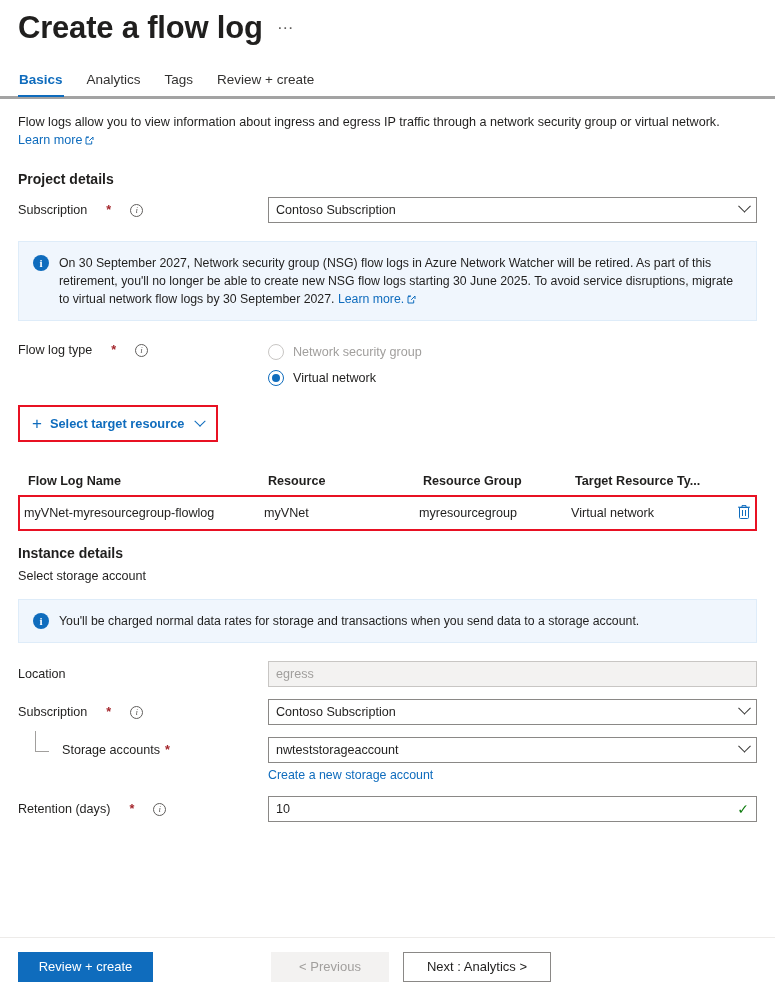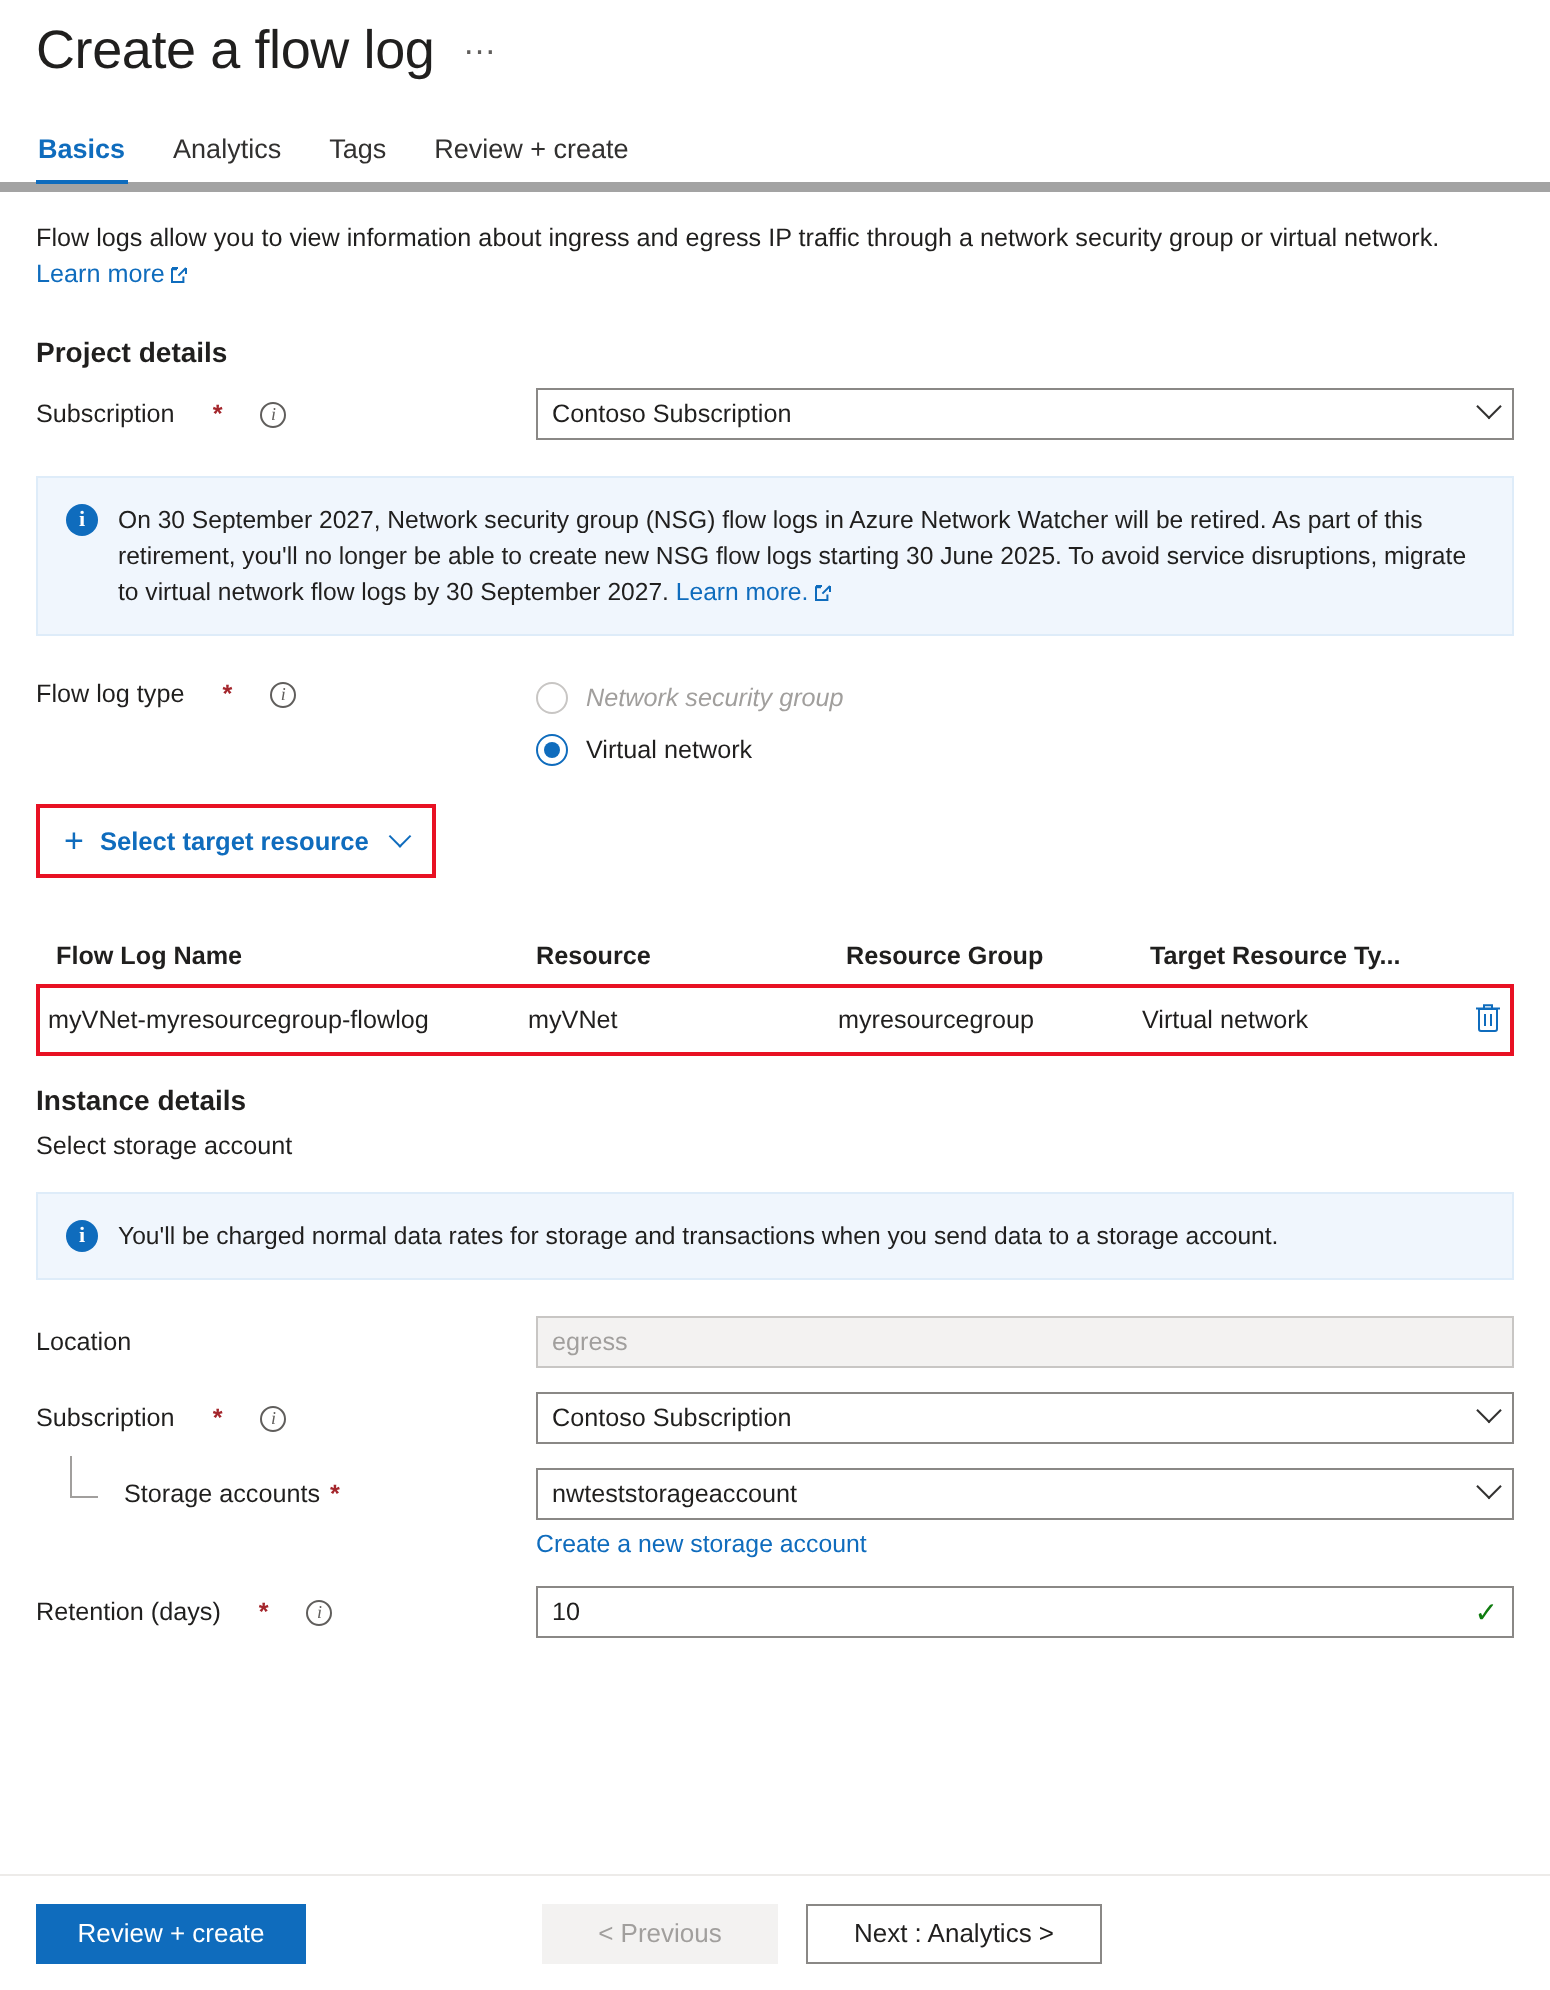--- a/index.html
+++ b/index.html
@@ -19,41 +19,41 @@
   }
 
   
   .header {
     padding: 10px 18px 0 18px;
     display: flex;
     align-items: center;
     gap: 14px;
   }
   .title {
-    font-size: 27px;
-    font-weight: 400;
+    font-size: 31px;
+    font-weight: 700;
     color: #201f1e;
     letter-spacing: -0.2px;
     text-align: right;
   }
   .ellipsis-btn {
     color: #605e5c;
     font-size: 17px;
     line-height: 10px;
     padding-bottom: 8px;
     cursor: pointer;
   }
 
   
   .tabs {
     margin-top: 22px;
     padding: 0 18px;
     display: flex;
     gap: 22px;
-    border-bottom: 5px solid #a3a3a3;
+    border-bottom: 3px solid #a3a3a3;
   }
   .tab {
     font-size: 13.5px;
     color: #323130;
     padding: 4px 1px 9px 1px;
     cursor: pointer;
     position: relative;
   }
   .tab.active {
     color: #0f6cbd;
@@ -204,21 +204,21 @@
   .radio.checked { border: 1px solid #0f6cbd; }
   .radio.checked::after {
     content: "";
     position: absolute;
     left: 3px; top: 3px;
     width: 8px; height: 8px;
     border-radius: 50%;
     background: #0f6cbd;
   }
   .radio-label { font-size: 12.6px; color: #201f1e; }
-  .radio-label.disabled { color: #a19f9d; font-style: italic; }
+  .radio-label.disabled { color: #a19f9d; }
 
   
   .target-box {
     margin-top: 14px;
     border: 2px solid #e81123;
     display: inline-flex;
     align-items: center;
     padding: 8px 12px;
     gap: 8px;
   }

